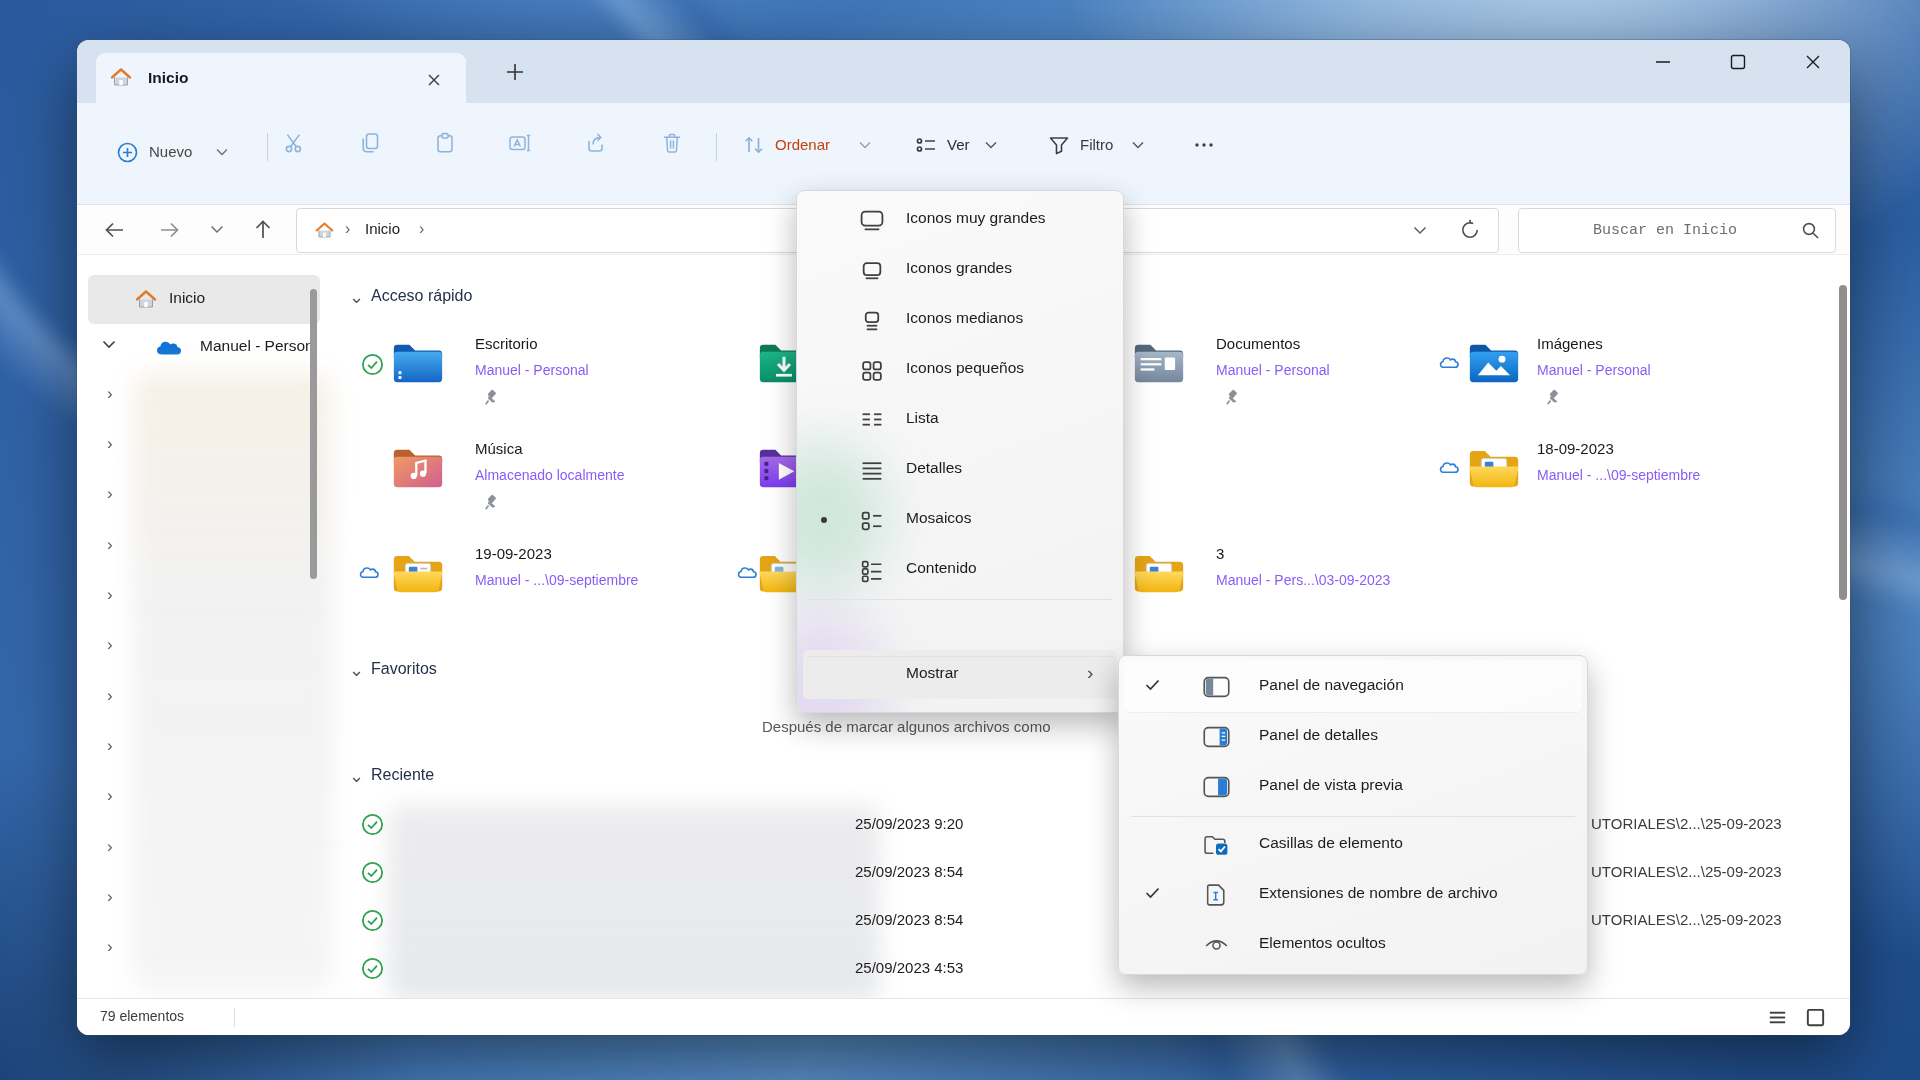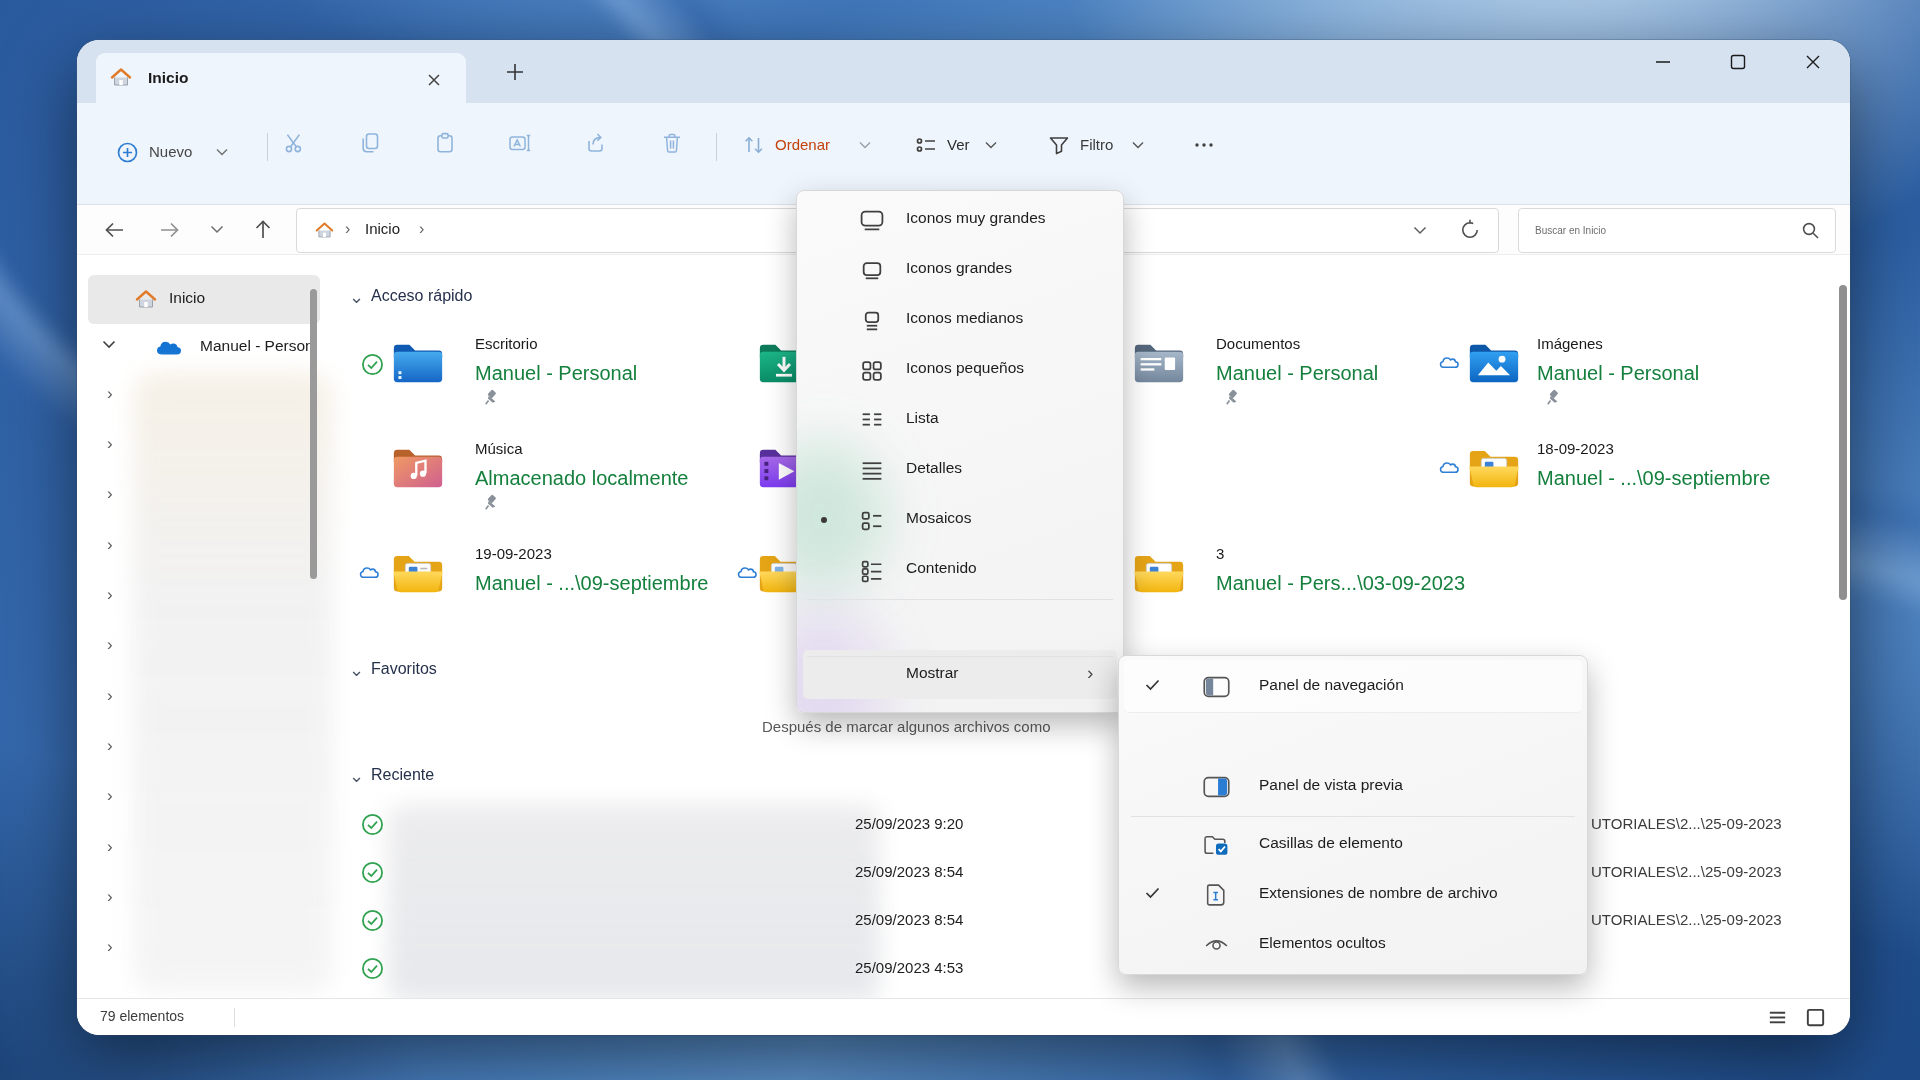--- a/index.html
+++ b/index.html
@@ -13,51 +13,51 @@
       radial-gradient(ellipse 700px 500px at 30% -20%, #6fa1d6 0%, rgba(111,161,214,0) 60%),
       radial-gradient(ellipse 1100px 800px at -12% 112%, #0a2750 0%, rgba(10,39,80,0) 62%),
       radial-gradient(ellipse 900px 700px at 108% 55%, #5e94cf 0%, rgba(94,148,207,0) 55%),
       linear-gradient(118deg, #2a5a9e 0%, #3d74b8 32%, #5b92cc 55%, #2e62a6 78%, #1d4a87 100%);}
   .ribbon{position:absolute;border-radius:50%;filter:blur(6px);opacity:.5;}
   .r1{left:-420px;top:-380px;width:1500px;height:1100px;transform:rotate(24deg);
       background:radial-gradient(closest-side, transparent 52%, rgba(150,190,235,.9) 56%, rgba(50,100,170,.95) 64%, transparent 69%);}
   .r2{left:900px;top:300px;width:1600px;height:1200px;transform:rotate(-18deg);opacity:.38;
       background:radial-gradient(closest-side, transparent 50%, rgba(170,205,240,.9) 55%, rgba(40,90,160,.9) 63%, transparent 68%);}
   
-  .window{position:absolute;left:77px;top:40px;width:1773px;height:995px;border-radius:22px;
+  .window{position:absolute;left:77px;top:40px;width:1773px;height:995px;border-radius:12px;
           background:#fff;box-shadow:0 24px 70px rgba(0,0,0,.5), 0 0 0 1px rgba(70,100,140,.35);overflow:hidden;}
   .tabbar{position:absolute;left:0;top:0;width:100%;height:63px;background:#d7e2f0;}
   .tab{position:absolute;left:19px;top:13px;width:370px;height:50px;background:#eff5fc;border-radius:9px 9px 0 0;}
   .tab-label{position:absolute;left:52px;top:16px;font-size:15.5px;font-weight:bold;color:#1b1b1b;}
   .tab-close{position:absolute;left:325px;top:14px;width:26px;height:26px;border-radius:4px;color:#444;text-align:center;}
   .newtab{position:absolute;left:424px;top:18px;width:28px;height:28px;color:#333;}
   .winctl{position:absolute;top:0;width:46px;height:44px;display:flex;align-items:center;justify-content:center;}
   .toolbar{position:absolute;left:0;top:63px;width:100%;height:101px;background:#eff5fc;border-bottom:1px solid #dbe1e8;}
   .tbtn-label{font-size:15px;color:#474747;}
   .tsep{position:absolute;top:30px;width:1px;height:28px;background:#c9d2dc;}
   .addressrow{position:absolute;left:0;top:165px;width:100%;height:49px;background:#fdfdfe;border-bottom:1px solid #ededed;}
   .addrbox{position:absolute;left:219px;top:3px;width:1201px;height:43px;background:#fff;border:1px solid #d9d9d9;border-radius:4px;}
   .searchbox{position:absolute;left:1441px;top:3px;width:316px;height:43px;background:#fff;border:1px solid #d9d9d9;border-radius:4px;}
-  .searchbox input{position:absolute;left:14px;top:1px;width:260px;height:39px;border:none;outline:none;font-size:10px;
-                   font-family:Liberation Sans, sans-serif;color:#333;background:transparent;}
+  .searchbox input{position:absolute;left:14px;top:1px;width:260px;height:39px;border:none;outline:none;font-size:15px;
+                   font-family:Liberation Mono, monospace;color:#333;background:transparent;text-align:center;}
   .searchbox input::placeholder{color:#6e6e6e;opacity:1;}
   .main{position:absolute;left:0;top:215px;width:100%;height:743px;background:#fff;}
   
   .sb-sel{position:absolute;left:11px;top:20px;width:232px;height:49px;background:#e9e9e9;border-radius:6px;}
   .sb-label{font-size:15.5px;color:#1c1c1c;}
   .sb-blur{position:absolute;left:56px;top:117px;width:200px;height:622px;border-radius:24px;
            background:linear-gradient(180deg, rgba(246,240,229,.95), rgba(240,240,240,.88) 35%, rgba(243,243,243,.85));
            filter:blur(11px);}
   .tree-chev{position:absolute;left:30px;width:14px;height:14px;color:#5a5a5a;font-size:17px;line-height:14px;}
   .sb-scroll{position:absolute;left:233px;top:34px;width:7px;height:290px;background:#9a9a9a;border-radius:4px;}
   
   .sec-head{font-size:16px;color:#25304b;}
   .sec-chev{color:#4a5568;font-size:18px;}
   .qa-name{font-size:15px;color:#191919;white-space:nowrap;}
-  .qa-sub{font-size:20px;color:#15803d;white-space:nowrap;}
+  .qa-sub{font-size:14px;color:#8b5cf6;white-space:nowrap;}
   .hint{font-size:15px;color:#5a5a5a;}
   .rc-blur{position:absolute;left:311px;top:550px;width:492px;height:196px;border-radius:14px;
            background:linear-gradient(180deg, rgba(235,235,237,.95), rgba(228,230,233,.9));filter:blur(11px);}
   .rc-date{font-size:15px;color:#1d1d1d;}
   .rc-path{font-size:15px;color:#3c3c3c;white-space:nowrap;}
   .main-scroll{position:absolute;left:1762px;top:30px;width:8px;height:315px;background:#8f8f8f;border-radius:4px;}
   .statusbar{position:absolute;left:0;top:958px;width:100%;height:37px;background:#fff;border-top:1px solid #e6e6e6;}
   .status-text{position:absolute;left:23px;top:9px;font-size:14px;color:#3c3c3c;}
   .status-sep{position:absolute;left:157px;top:9px;width:1px;height:19px;background:#dcdcdc;}
   
@@ -753,20 +753,32 @@
           </svg>
       </span>
       <span class="smi-icon">
         <svg width="27" height="24" viewBox="0 0 26 22" fill="none">
             <rect x="1.2" y="2" width="23.6" height="18" rx="4" stroke="#555" stroke-width="1.6"></rect>
             <path d="M5.2 2.8 H9.8 V19.2 H5.2 Q2.8 19.2 2.8 16.8 V5.2 Q2.8 2.8 5.2 2.8 Z" fill="#76879b"></path>
           </svg>
       </span>
       <span class="smi-label">Panel de navegación</span>
     </div>
+    <div class="mi" style="top:56px">
+      <span class="smi-icon">
+        <svg width="27" height="24" viewBox="0 0 26 22" fill="none">
+            <rect x="1.2" y="2" width="23.6" height="18" rx="4" stroke="#555" stroke-width="1.6"></rect>
+            <path d="M16 2.8 H20.8 Q23.2 2.8 23.2 5.2 V16.8 Q23.2 19.2 20.8 19.2 H16 Z" fill="#2b7cd3"></path>
+            <line x1="18" y1="7" x2="21.4" y2="7" stroke="#fff" stroke-width="1.2"></line>
+            <line x1="18" y1="10.5" x2="21.4" y2="10.5" stroke="#fff" stroke-width="1.2"></line>
+            <line x1="18" y1="14" x2="21.4" y2="14" stroke="#fff" stroke-width="1.2"></line>
+          </svg>
+      </span>
+      <span class="smi-label">Panel de detalles</span>
+    </div>
     <div class="mi" style="top:106px">
       <span class="smi-icon">
         <svg width="27" height="24" viewBox="0 0 26 22" fill="none">
             <rect x="1.2" y="2" width="23.6" height="18" rx="4" stroke="#555" stroke-width="1.6"></rect>
             <path d="M14.5 2.8 H20.8 Q23.2 2.8 23.2 5.2 V16.8 Q23.2 19.2 20.8 19.2 H14.5 Z" fill="#2b7cd3"></path>
           </svg>
       </span>
       <span class="smi-label">Panel de vista previa</span>
     </div>
     <div class="smsep" style="top:160px"></div>

